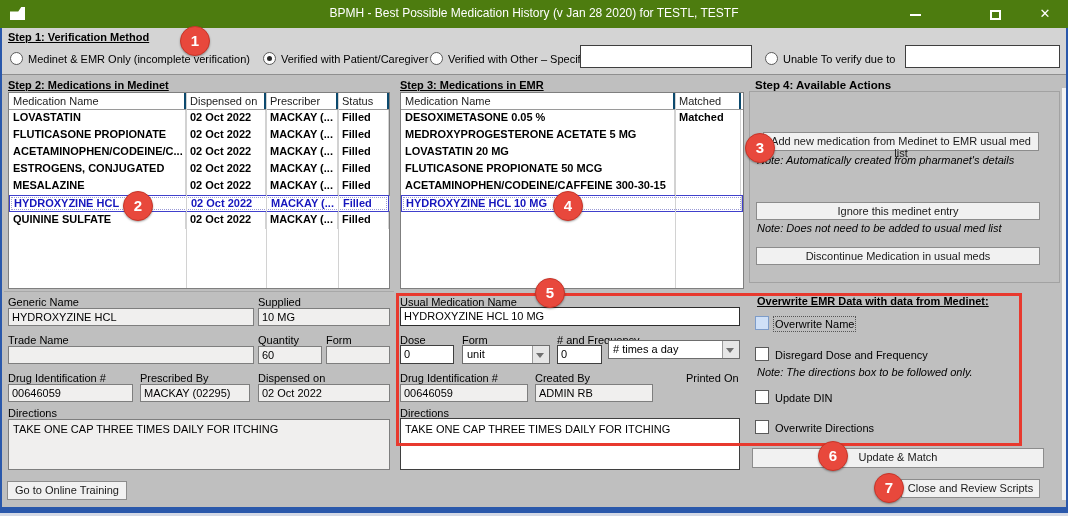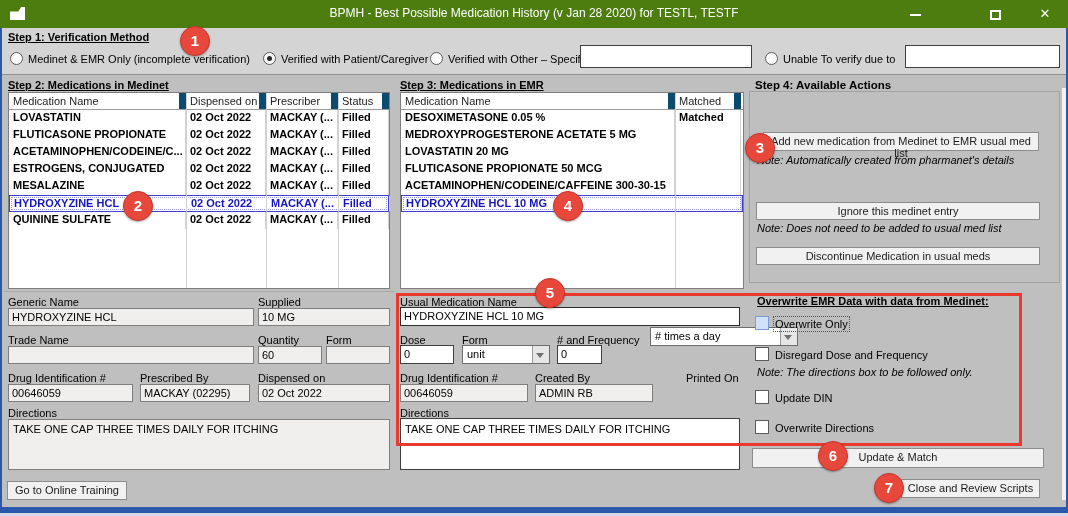--- a/index.html
+++ b/index.html
@@ -35,21 +35,21 @@
 
   .field { position:absolute; background:#fff; border:1px solid #3f3f3f; }
   .field.ro { background:#f0efee; border:1px solid #7e7e7e; }
   .field.pad { padding:2px 3px; line-height:13px; white-space:nowrap; overflow:hidden; }
   .field.strong { border:1px solid #2c2c2c; }
   .lbl { position:absolute; white-space:nowrap; }
 
   
   .tbl { position:absolute; background:#fff; border:1px solid #7f7f7f; }
   .thead { display:grid; height:17px; border-bottom:1px solid #9a9a9a; color:#1c1c1c; }
-  .thead span { padding:2px 4px; border-right:7px solid #0c4a6e; overflow:hidden; white-space:nowrap; }
+  .thead span { padding:2px 4px; border-right:2px solid #0c4a6e; overflow:hidden; white-space:nowrap; }
   .trow { display:grid; height:17px; font-weight:bold; }
   .trow span { padding:1px 4px; border-right:1px solid #d2d2d2; overflow:hidden; white-space:nowrap; }
   .g4 { grid-template-columns:177px 80px 72px 51px; }
   .g2 { grid-template-columns:274px 66px; }
   .trow.sel { color:#1515bd; border:1px solid #4040cc; outline:1px dotted #9a9ad6; outline-offset:-3px; }
   .colline { position:absolute; top:0; bottom:0; width:1px; background:#d2d2d2; }
 
   
   .btn { position:absolute; background:#f1f1f1; border:1px solid #8c8c8c; text-align:center; font-size:11px; color:#1a1a1a; padding-top:2px; cursor:default; }
   .note { position:absolute; font-style:italic; white-space:nowrap; }
@@ -233,40 +233,40 @@
   <div class="field pad" style="left:400px; top:345px; width:54px; height:19px;">0</div>
   <span class="lbl" style="left:462px; top:334px;">Form</span>
   <div class="combo" style="left:462px; top:345px; width:88px; height:19px;">
     <span class="txt">unit</span>
     <span class="btnz">
         <span class="arr"></span>
       </span>
   </div>
   <span class="lbl" style="left:557px; top:334px;"># and Frequency</span>
   <div class="field pad" style="left:557px; top:345px; width:45px; height:19px;">0</div>
-  <div class="combo" style="left:608px; top:327px; width:148px; height:19px;margin-left:42px;">
+  <div class="combo" style="left:608px; top:340px; width:132px; height:19px;">
     <span class="txt"># times a day</span>
     <span class="btnz">
         <span class="arr"></span>
       </span>
   </div>
 
   <span class="lbl" style="left:400px; top:372px;">Drug Identification #</span>
   <div class="field ro pad" style="left:400px; top:384px; width:128px; height:18px;">00646059</div>
   <span class="lbl" style="left:535px; top:372px;">Created By</span>
   <div class="field ro pad" style="left:535px; top:384px; width:118px; height:18px;">ADMIN RB</div>
   <span class="lbl" style="left:686px; top:372px;">Printed On</span>
   <div class="field ro pad" style="left:658px; top:384px; width:82px; height:18px;margin-top:37px;">Never</div>
 
   <span class="lbl" style="left:400px; top:407px;">Directions</span>
   <div class="field" style="left:400px; top:418px; width:340px; height:52px; padding:4px 4px;">TAKE ONE CAP THREE TIMES DAILY FOR ITCHING</div>
 
   <div class="abs h-step" style="left:757px; top:295px;">Overwrite EMR Data with data from Medinet:</div>
   <span class="cbbox focus" style="left:755px; top:316px;"></span>
-  <span class="cblabel dotted" style="left:775px; top:318px;">Overwrite Only</span>
+  <span class="cblabel dotted" style="left:775px; top:318px;">Overwrite Name</span>
   <span class="cbbox" style="left:755px; top:347px;"></span>
   <span class="cblabel" style="left:775px; top:349px;">Disregard Dose and Frequency</span>
   <div class="note" style="left:757px; top:366px;">Note: The directions box to be followed only.</div>
   <span class="cbbox" style="left:755px; top:390px;"></span>
   <span class="cblabel" style="left:775px; top:392px;">Update DIN</span>
   <span class="cbbox" style="left:755px; top:420px;"></span>
   <span class="cblabel" style="left:775px; top:422px;">Overwrite Directions</span>
 
   <div class="btn" style="left:752px; top:448px; width:292px; height:20px;">Update &amp; Match</div>
 

